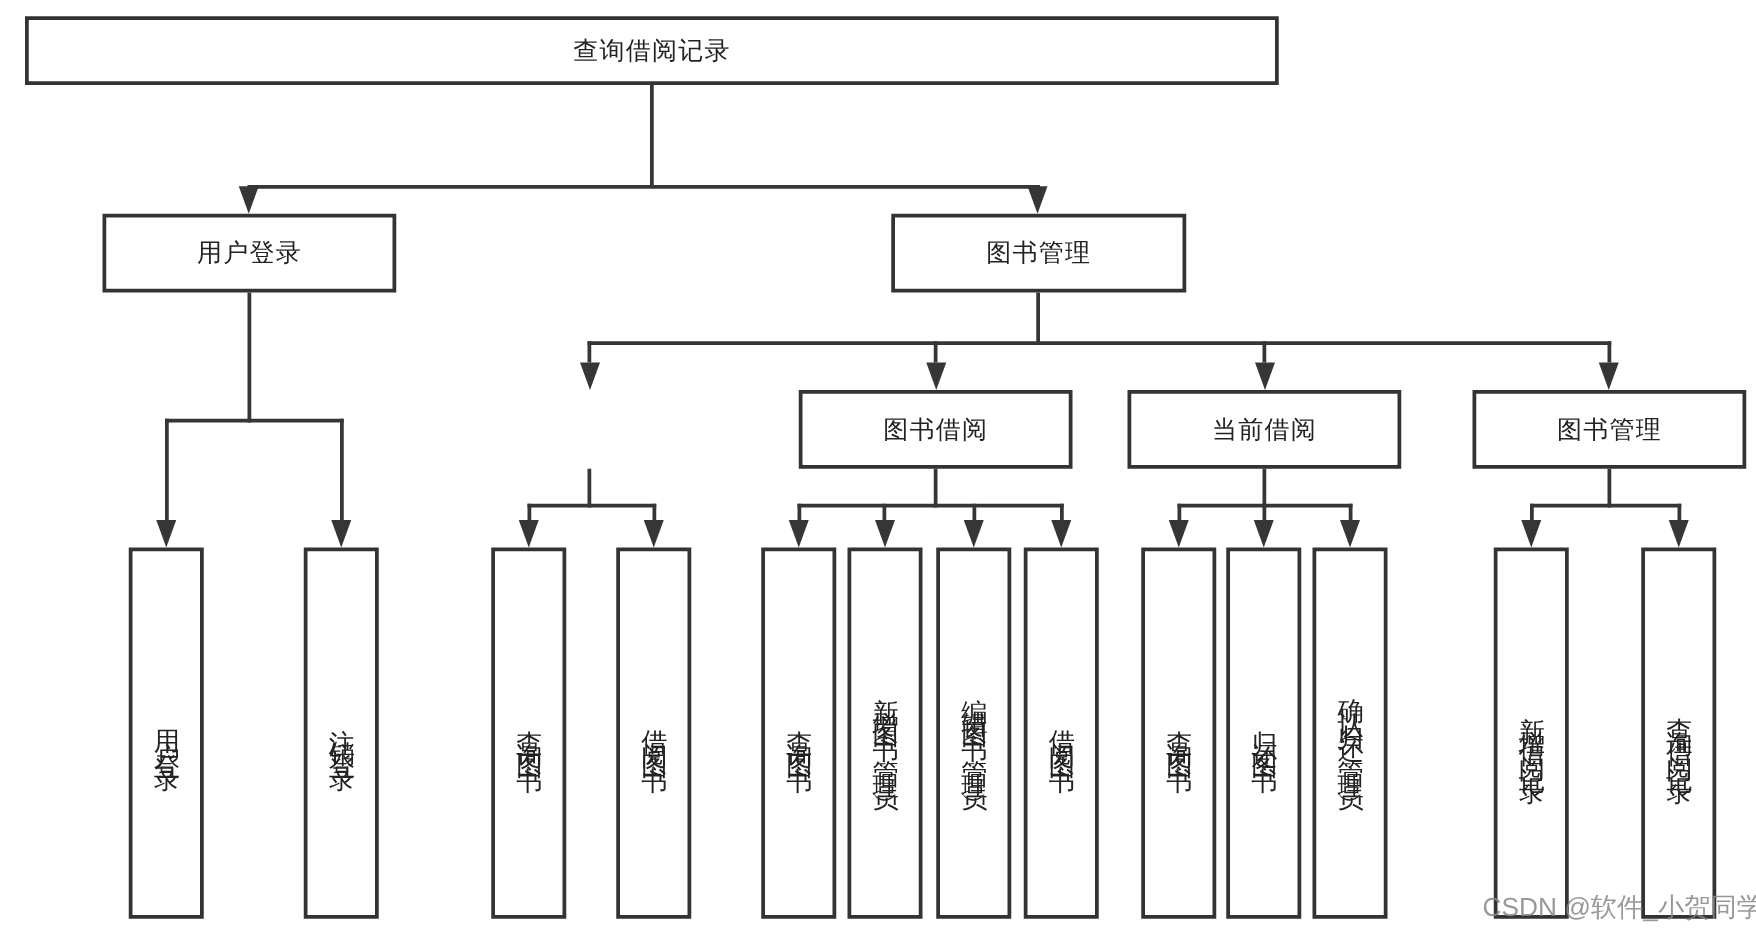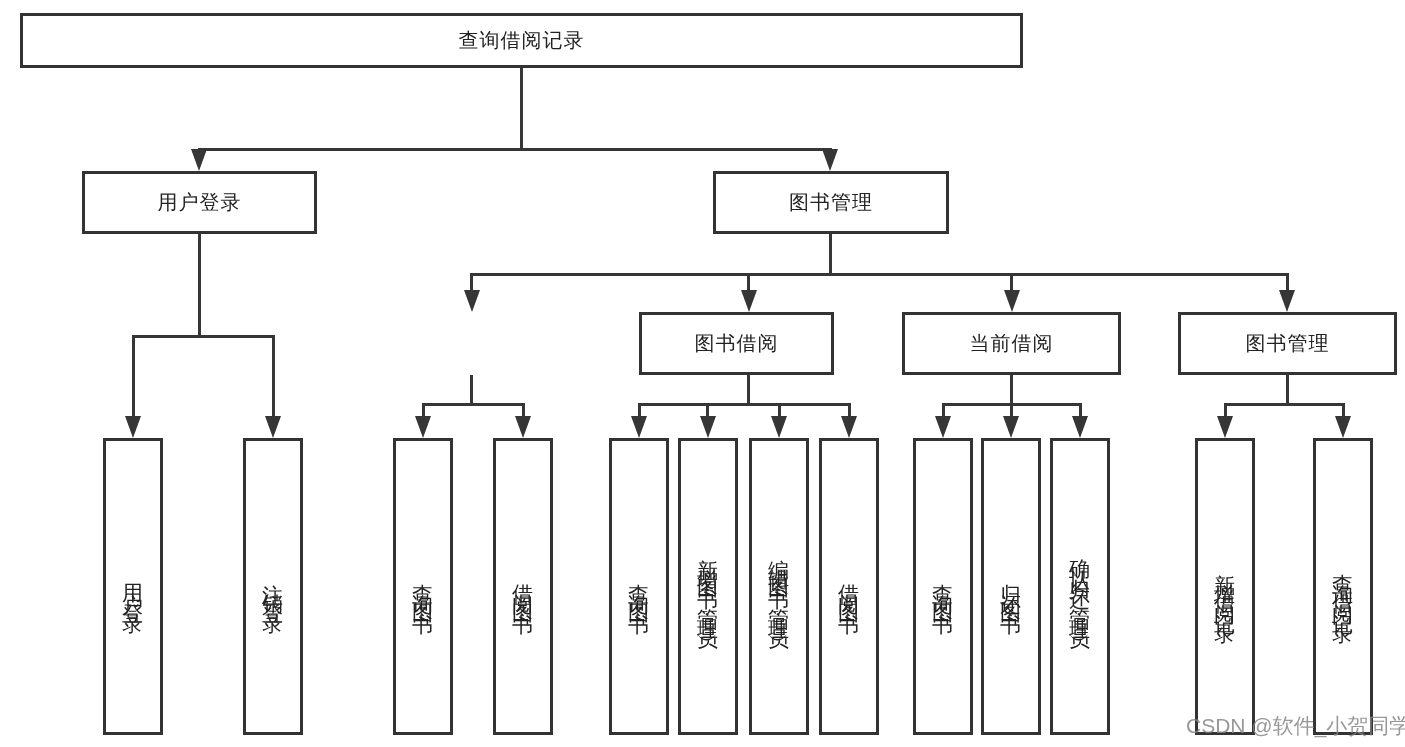--- a/index.html
+++ b/index.html
@@ -38,21 +38,21 @@
 
   <div class="node" style="left:82px;top:171px;width:235px;height:63px;">
     <span class="hlabel">用户登录</span>
   </div>
 
   <div class="node" style="left:713px;top:171px;width:236px;height:63px;">
     <span class="hlabel">图书管理</span>
   </div>
 
 
-  <div class="node" style="left:639px;top:312px;width:195px;height:63px;">
+  <div class="node" style="left:639px;top:312px;width:219px;height:63px;">
     <span class="hlabel">图书借阅</span>
   </div>
 
   <div class="node" style="left:902px;top:312px;width:219px;height:63px;">
     <span class="hlabel">当前借阅</span>
   </div>
 
   <div class="node" style="left:1178px;top:312px;width:219px;height:63px;">
     <span class="hlabel">图书管理</span>
   </div>

